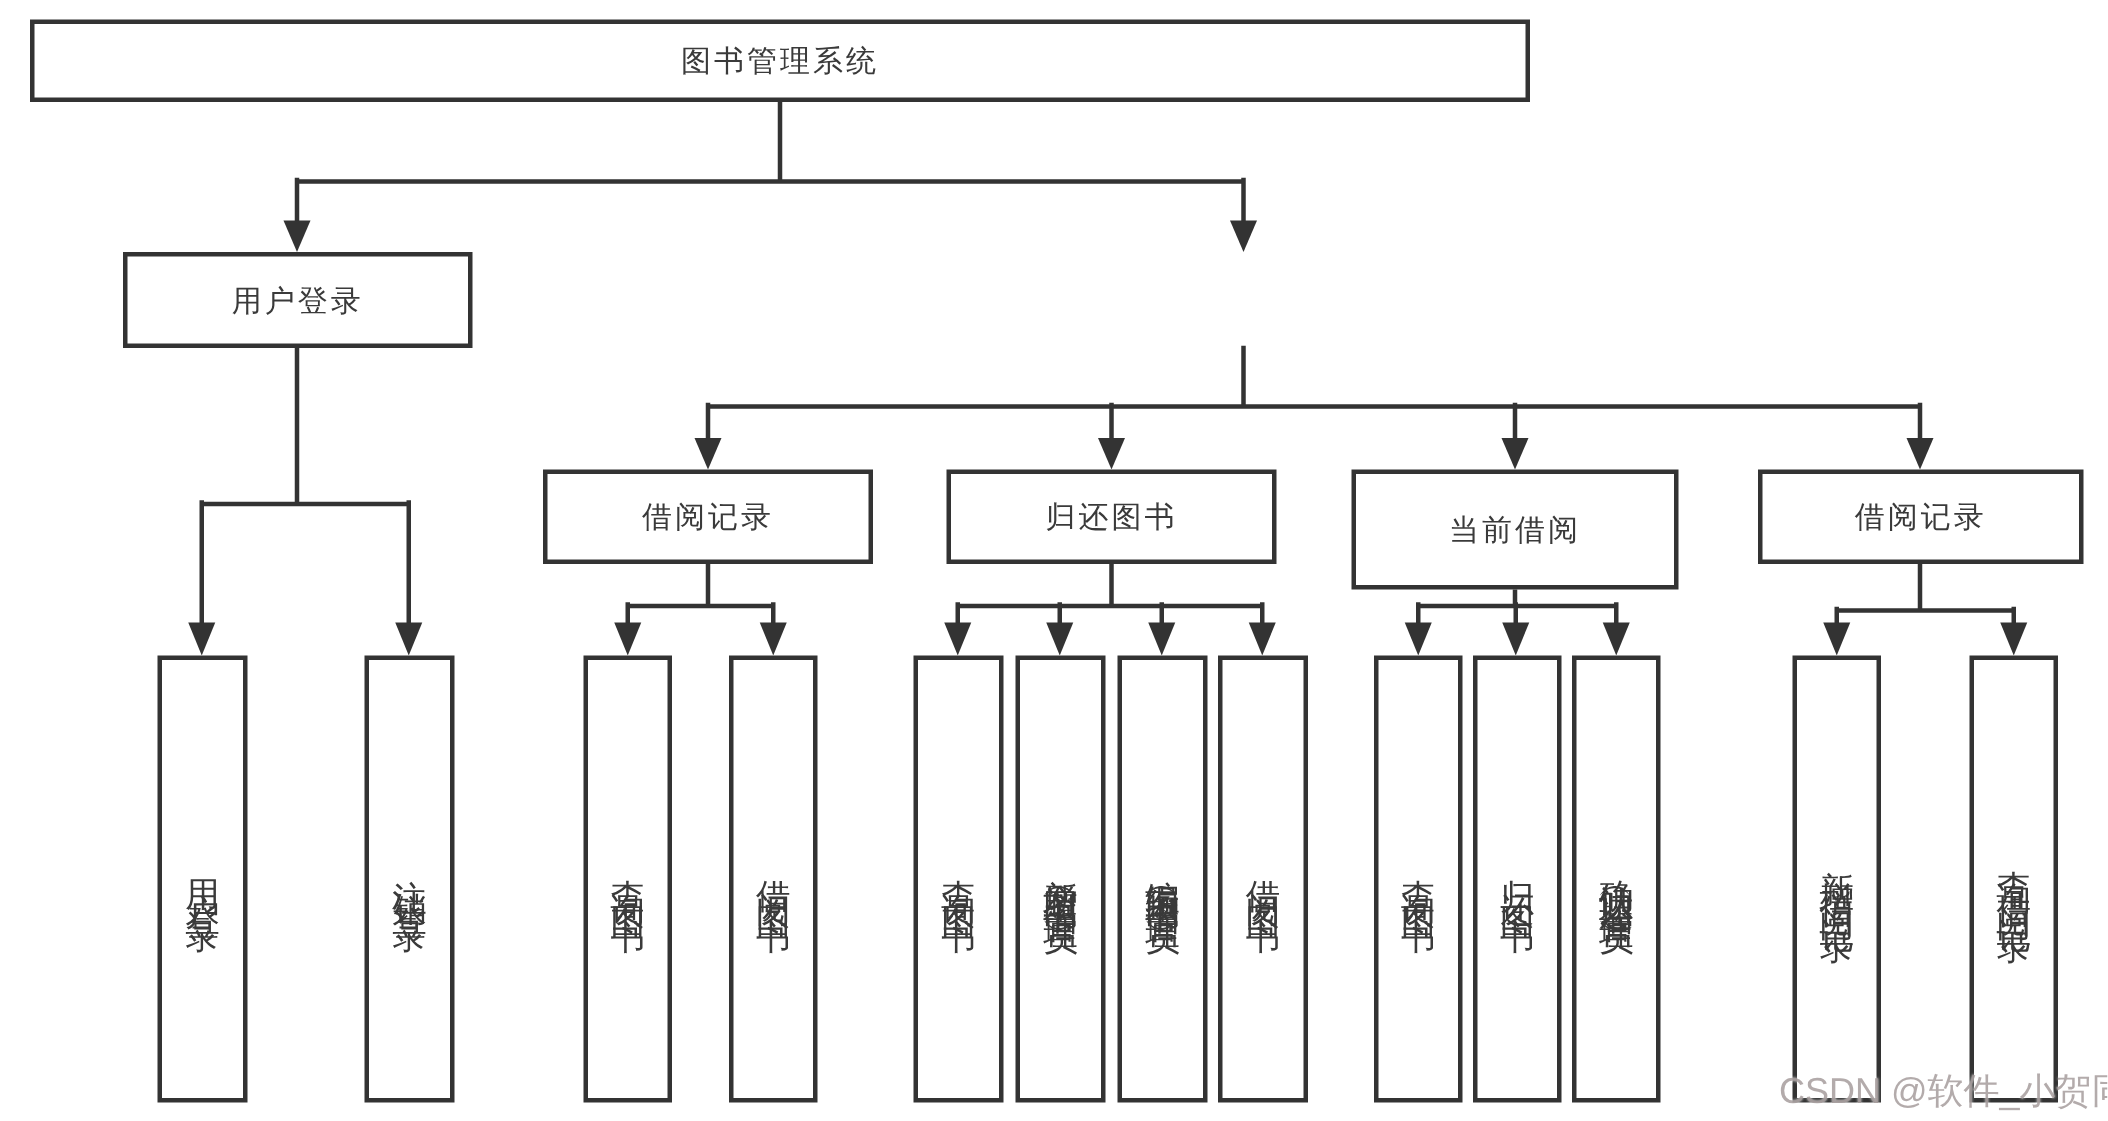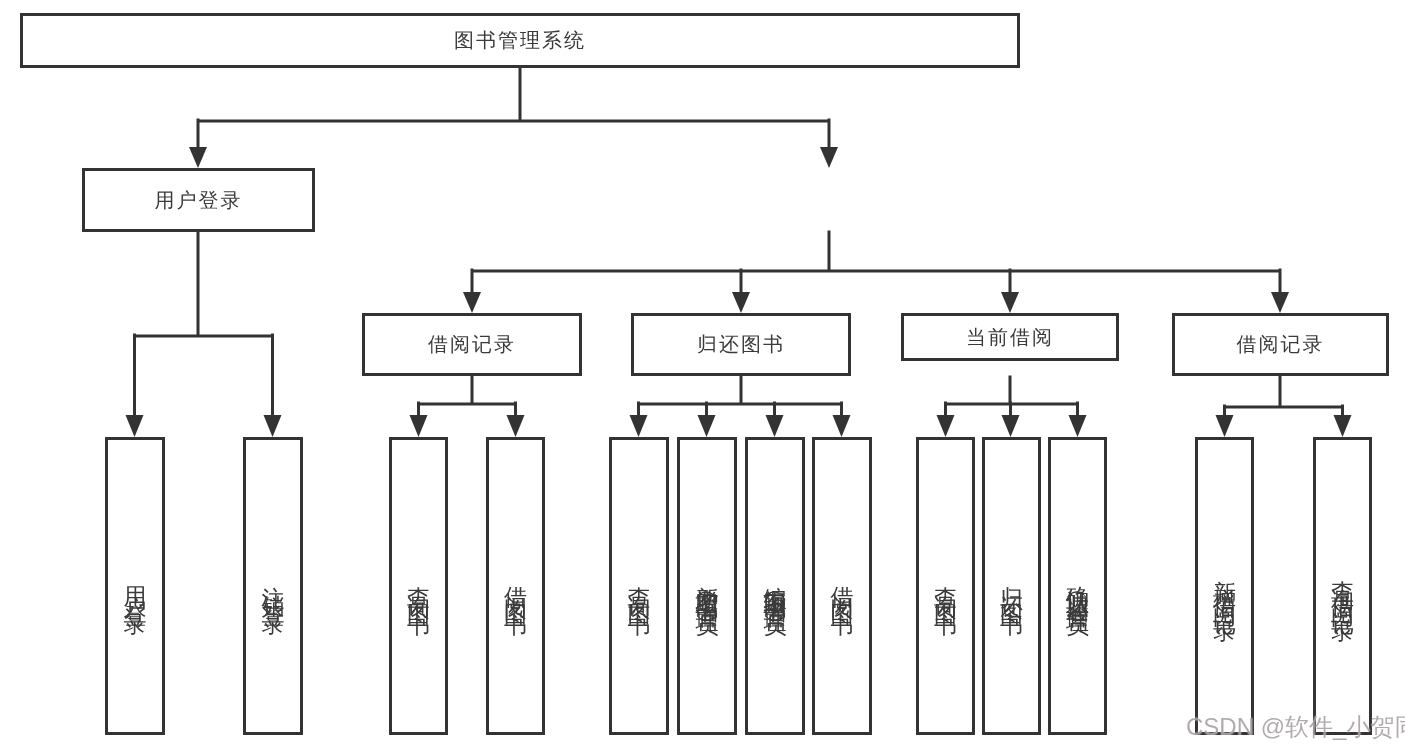--- a/index.html
+++ b/index.html
@@ -90,21 +90,21 @@
   <div class="node h" style="left:82px;top:168px;width:233px;height:64px">
     <span>用户登录</span>
   </div>
 
   <div class="node h" style="left:362px;top:313px;width:220px;height:63px">
     <span>借阅记录</span>
   </div>
   <div class="node h" style="left:631px;top:313px;width:220px;height:63px">
     <span>归还图书</span>
   </div>
-  <div class="node h" style="left:901px;top:313px;width:218px;height:48px">
+  <div class="node h" style="left:901px;top:313px;width:218px;height:80px">
     <span>当前借阅</span>
   </div>
   <div class="node h" style="left:1172px;top:313px;width:217px;height:63px">
     <span>借阅记录</span>
   </div>
 
   <div class="node v short" style="left:105px;top:437px;width:60px;height:298px">
     <span>用户登录</span>
   </div>
   <div class="node v short" style="left:243px;top:437px;width:60px;height:298px">

